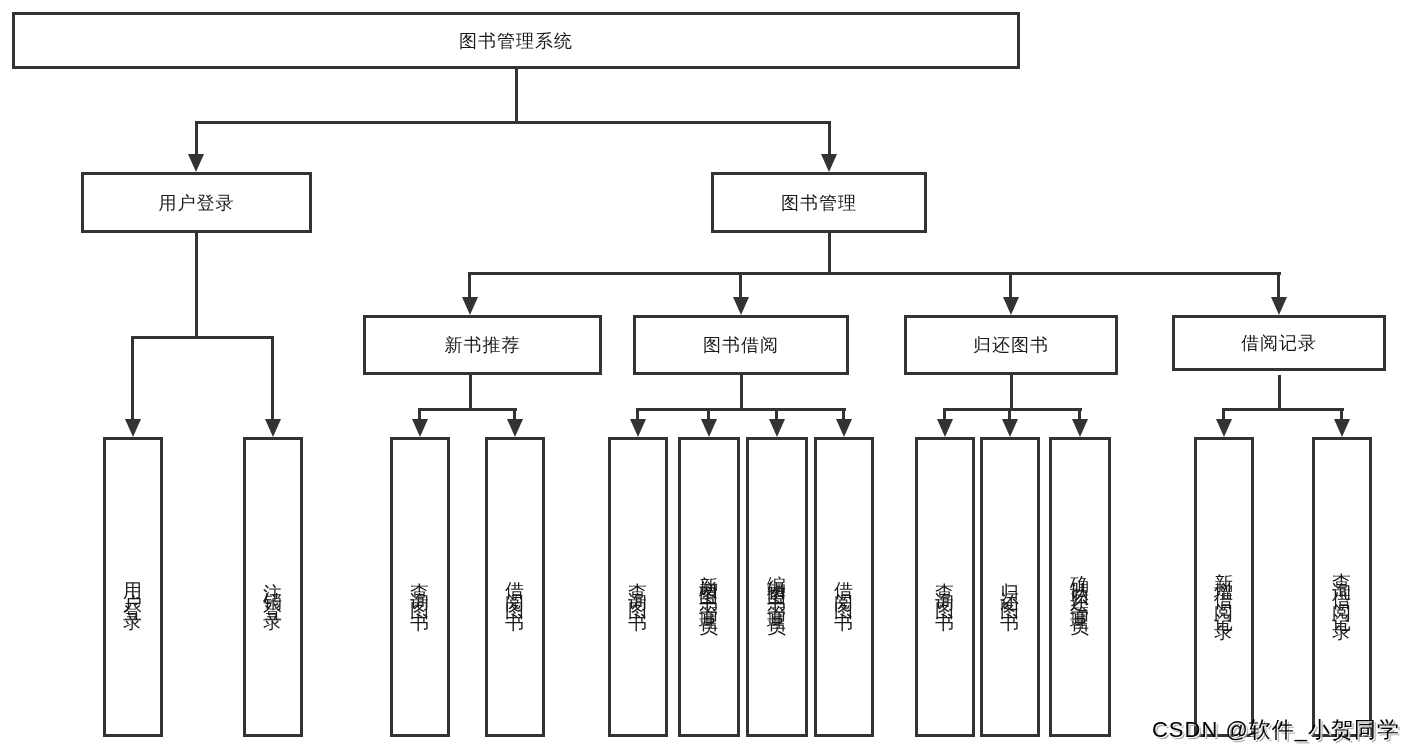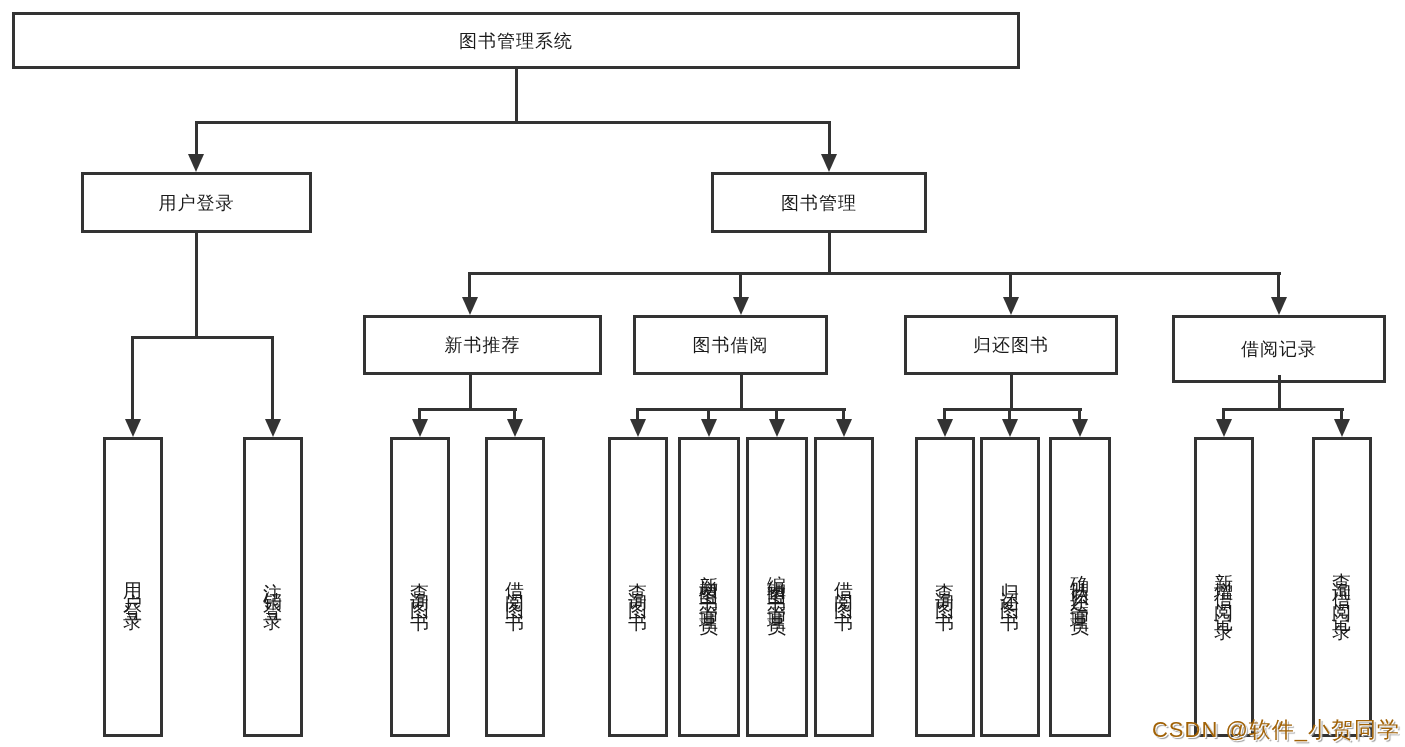--- a/index.html
+++ b/index.html
@@ -19,21 +19,21 @@
   }
   .vline { position:absolute; width:3px; background:var(--line); }
   .hline { position:absolute; height:3px; background:var(--line); }
   .arrow {
     position:absolute; width:0; height:0;
     border-left:8px solid transparent; border-right:8px solid transparent;
     border-top:18px solid var(--line);
   }
   .watermark {
     position:absolute; right:5px; bottom:2px; font-size:22px;
-    color:#a16207; letter-spacing:1px;
+    color:#000000; letter-spacing:1px;
     text-shadow:1px 1px 0 #ffffff, 2px 2px 1px #9a9a9a;
     white-space:nowrap;
   }
 </style>
 </head>
 <body>
 
 <div class="canvas">
 
   <div class="box" style="left:12px; top:12px; width:1008px; height:57px;">
@@ -68,27 +68,27 @@
   <div class="vline" style="left:739px; top:272px; height:27px;"></div>
   <div class="arrow" style="left:733px; top:297px;"></div>
   <div class="vline" style="left:1009px; top:272px; height:27px;"></div>
   <div class="arrow" style="left:1003px; top:297px;"></div>
   <div class="vline" style="left:1277px; top:272px; height:27px;"></div>
   <div class="arrow" style="left:1271px; top:297px;"></div>
 
   <div class="box" style="left:363px; top:315px; width:239px; height:60px;">
     <span>新书推荐</span>
   </div>
-  <div class="box" style="left:633px; top:315px; width:195px; height:60px;">
+  <div class="box" style="left:633px; top:315px; width:216px; height:60px;">
     <span>图书借阅</span>
   </div>
   <div class="box" style="left:904px; top:315px; width:214px; height:60px;">
     <span>归还图书</span>
   </div>
-  <div class="box" style="left:1172px; top:315px; width:214px; height:68px;">
+  <div class="box" style="left:1172px; top:315px; width:214px; height:56px;">
     <span>借阅记录</span>
   </div>
 
   <div class="vline" style="left:469px; top:375px; height:35px;"></div>
   <div class="hline" style="left:418px; top:408px; width:99px;"></div>
   <div class="vline" style="left:418px; top:408px; height:15px;"></div>
   <div class="arrow" style="left:412px; top:419px;"></div>
   <div class="vline" style="left:513px; top:408px; height:15px;"></div>
   <div class="arrow" style="left:507px; top:419px;"></div>
 

